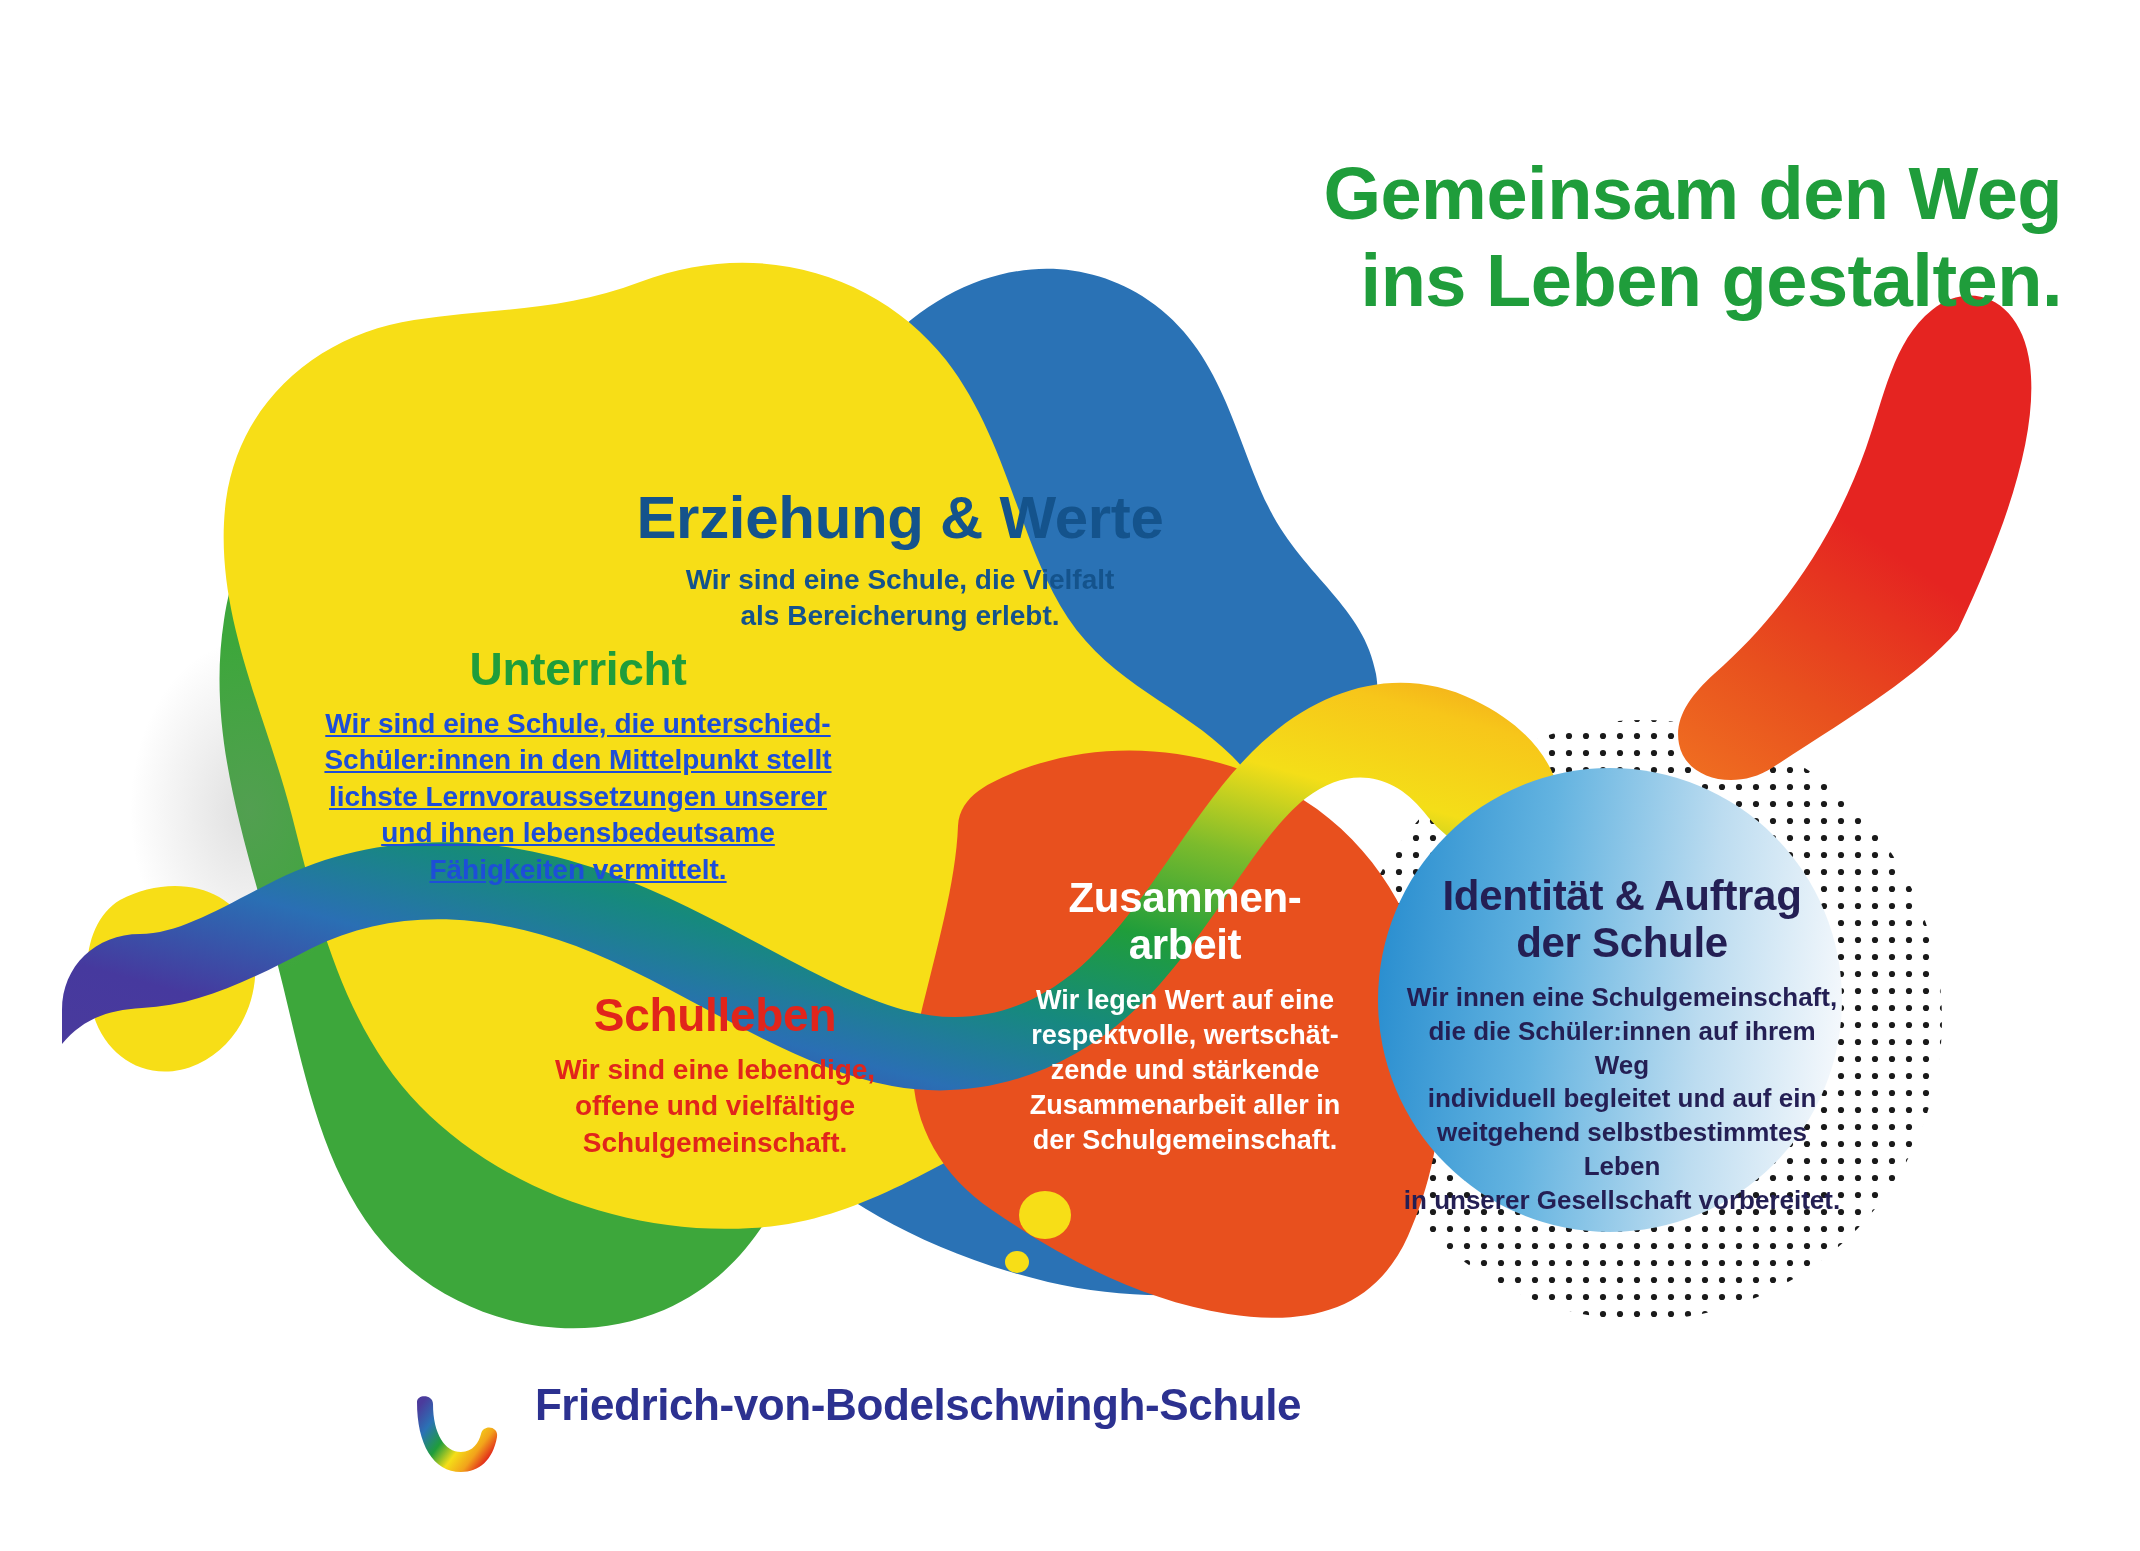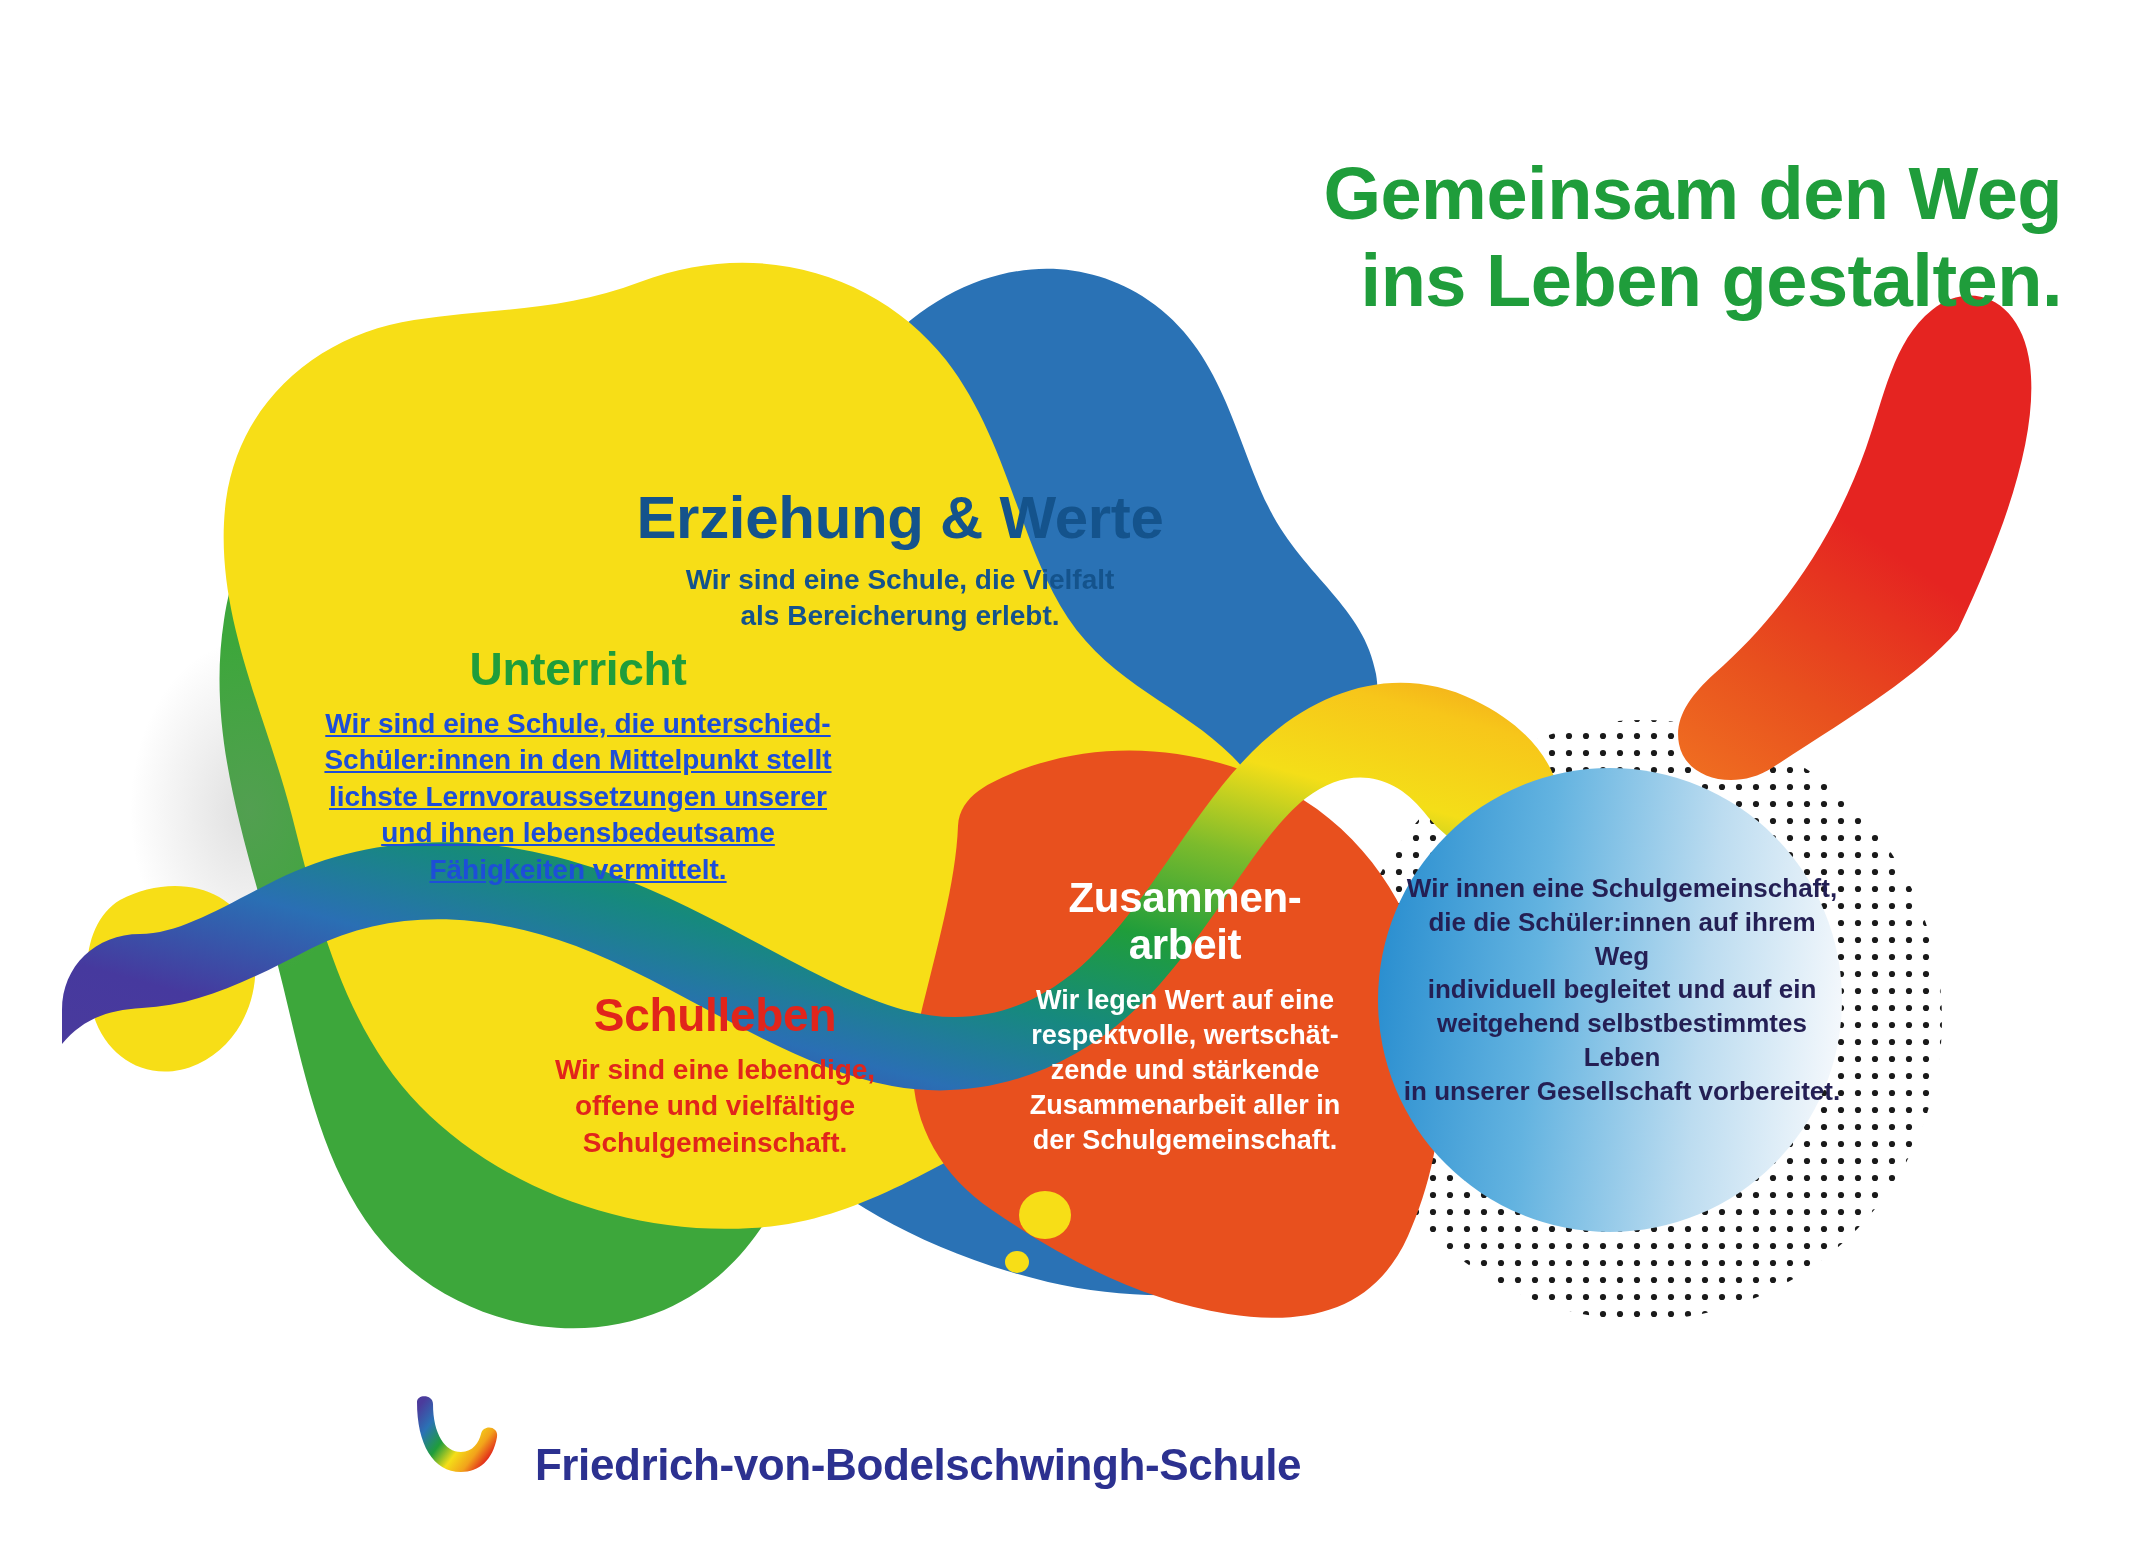--- a/index.html
+++ b/index.html
@@ -75,21 +75,21 @@
     top: 150px;
     width: 1020px;
     color: #1F9D3B;
   }
   #footer-wrap {
     position: absolute;
     left: 0;
     top: 1380px;
     width: 1700px;
     display: flex;
-    align-items: flex-end;
+    align-items: flex-start;
     justify-content: center;
     gap: 26px;
   }
   #footer-name {
     font-size: 44px;
     font-weight: 700;
     color: #2C3190;
     letter-spacing: -0.4px;
     white-space: nowrap;
   }
@@ -278,20 +278,24 @@
     <div class="blk-body">
       <div>Wir legen Wert auf eine</div>
       <div>respektvolle, wertschät-</div>
       <div>zende und stärkende</div>
       <div>Zusammenarbeit aller in</div>
       <div>der Schulgemeinschaft.</div>
     </div>
   </div>
 
   <div id="b-identitaet" class="txt">
+    <div class="blk-title">
+      <div>Identität &amp; Auftrag</div>
+      <div>der Schule</div>
+    </div>
     <div class="blk-body">
       <div>Wir innen eine Schulgemeinschaft,</div>
       <div>die die Schüler:innen auf ihrem Weg</div>
       <div>individuell begleitet und auf ein</div>
       <div>weitgehend selbstbestimmtes Leben</div>
       <div>in unserer Gesellschaft vorbereitet.</div>
     </div>
   </div>
 
   <div id="footer-wrap">

